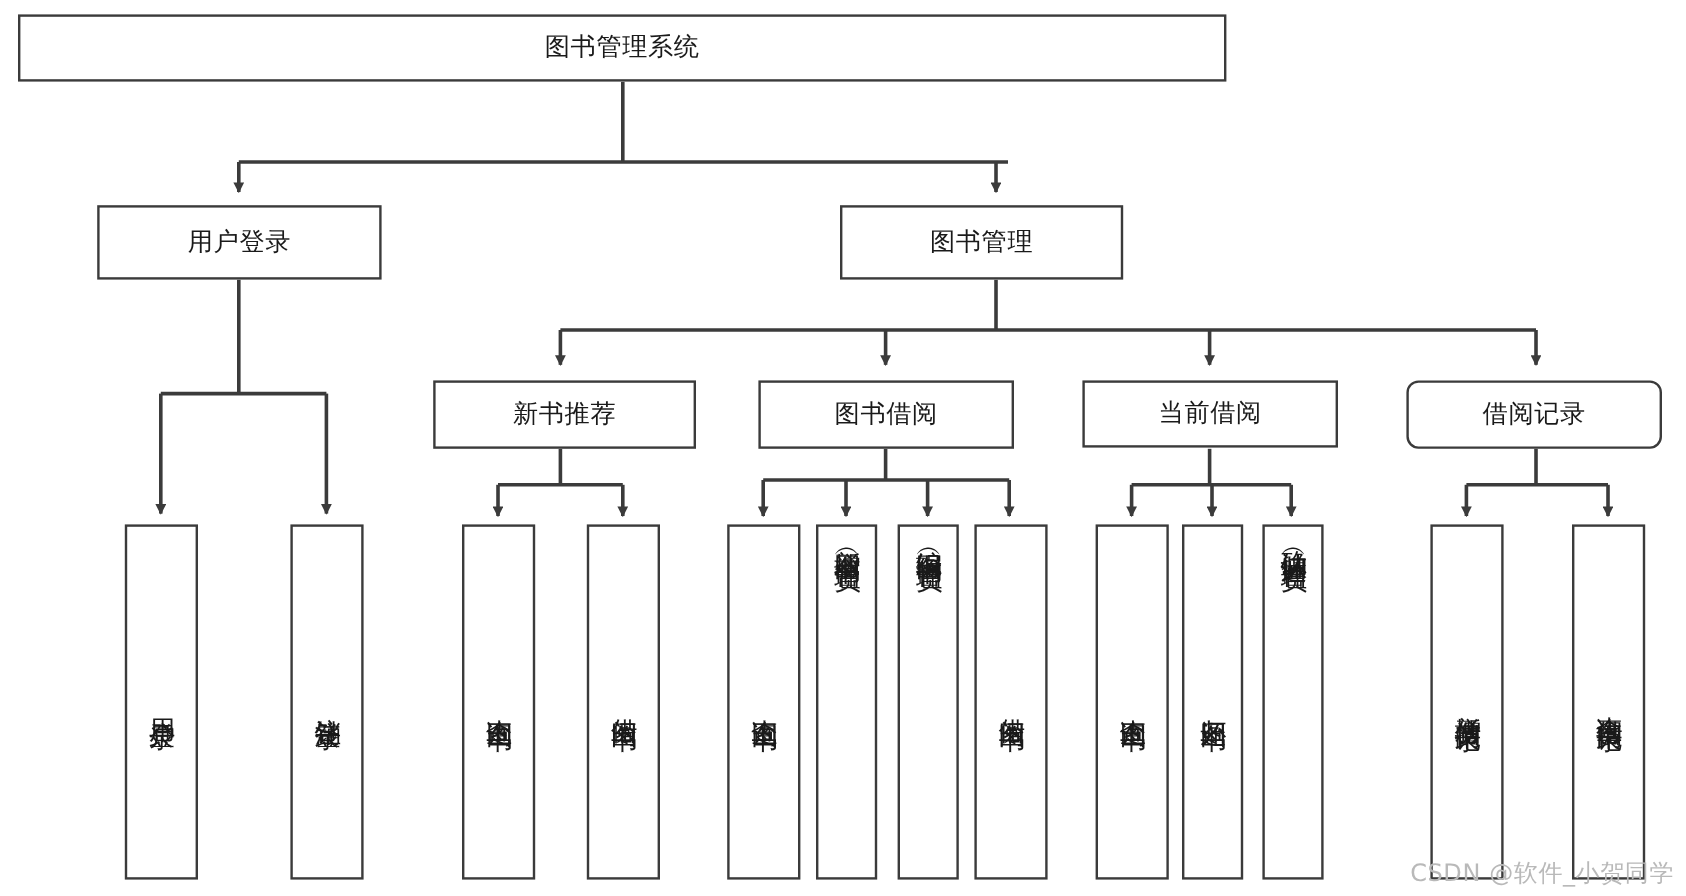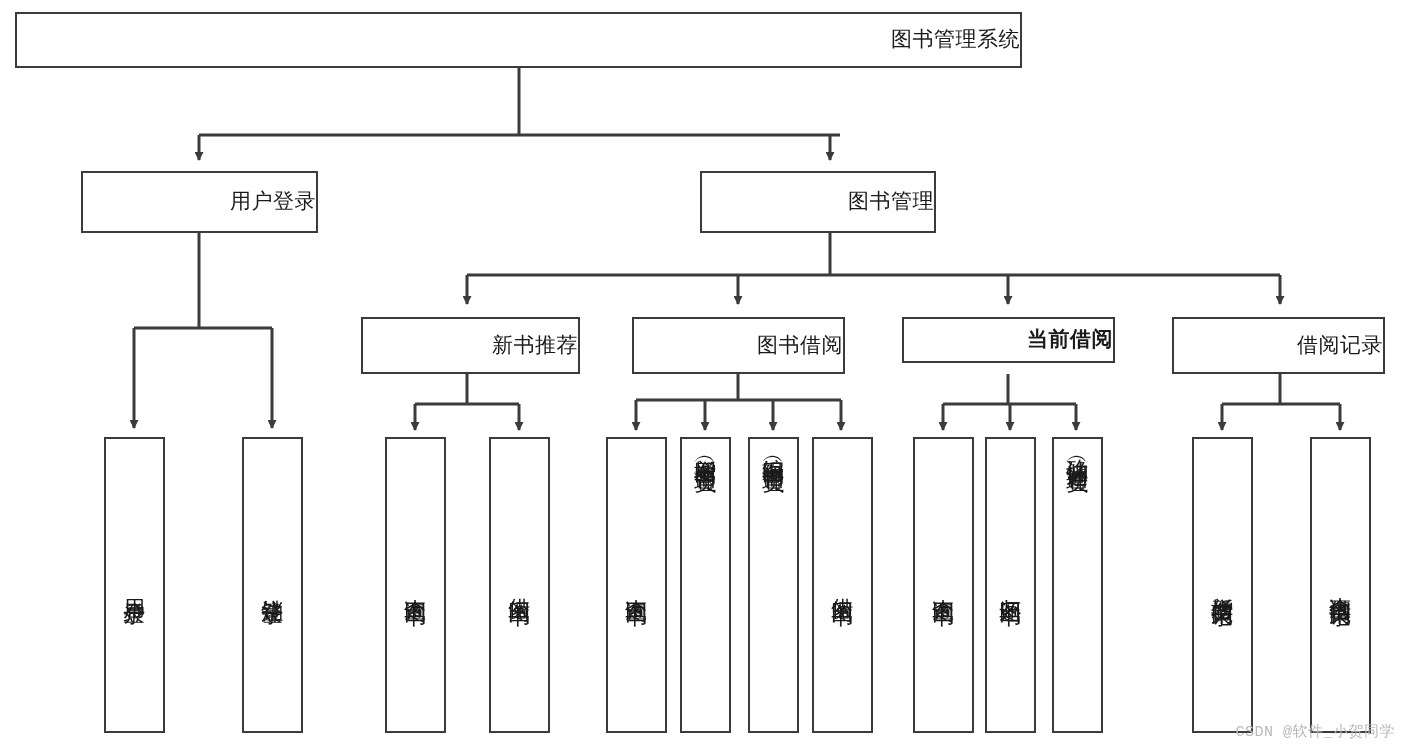--- a/index.html
+++ b/index.html
@@ -25,21 +25,21 @@
     width: 1405px;
     height: 747px;
   }
   .node {
     position: absolute;
     box-sizing: border-box;
     background: #ffffff;
     border: 2px solid #3b3b3b;
     display: flex;
     align-items: center;
-    justify-content: flex-end;
+    justify-content: center;
     z-index: 2;
   }
   .node-label {
     color: #1a1a1a;
     font-size: 21px;
     line-height: 1.22;
     letter-spacing: 0.5px;
     text-align: center;
     white-space: pre;
   }
@@ -63,26 +63,25 @@
     align-items: flex-start;
   }
   .node.vert.topalign .node-label {
     padding-top: 2px;
   }
   #watermark {
     position: absolute;
     right: 10px;
     bottom: 6px;
     color: #b9b9b9;
-    font-size: 15px;
+    font-size: 20px;
     letter-spacing: 0.5px;
     z-index: 5;
     white-space: pre;
     pointer-events: none;
-    font-family: Liberation Mono, monospace;
   }
 </style>
 </head>
 <body>
 
 <div id="diagram-root">
 
   <svg id="diagram-svg" viewBox="0 0 1405 747" xmlns="http://www.w3.org/2000/svg">
     <defs>
       <marker id="arrowhead" markerWidth="9" markerHeight="9" refX="8" refY="4.5" orient="auto" markerUnits="userSpaceOnUse">
@@ -146,25 +145,25 @@
   </div>
 
   <div class="node horiz" style="left:361px; top:317px; width:219px; height:57px;">
     <span class="node-label">新书推荐</span>
   </div>
 
   <div class="node horiz" style="left:632px; top:317px; width:213px; height:57px;">
     <span class="node-label">图书借阅</span>
   </div>
 
-  <div class="node horiz" style="left:902px; top:317px; width:213px; height:46px;font-weight:bold;">
+  <div class="node horiz" style="left:902px; top:317px; width:213px; height:56px;">
     <span class="node-label">当前借阅</span>
   </div>
 
-  <div class="node horiz" style="left:1172px; top:317px; width:213px; height:57px;">
+  <div class="node horiz" style="left:1172px; top:317px; width:213px; height:57px;border-radius:10px;">
     <span class="node-label">借阅记录</span>
   </div>
 
   <div class="node vert" style="left:104px; top:437px; width:61px; height:296px;">
     <span class="node-label">用户登录</span>
   </div>
 
   <div class="node vert" style="left:242px; top:437px; width:61px; height:296px;">
     <span class="node-label">注销登录</span>
   </div>

